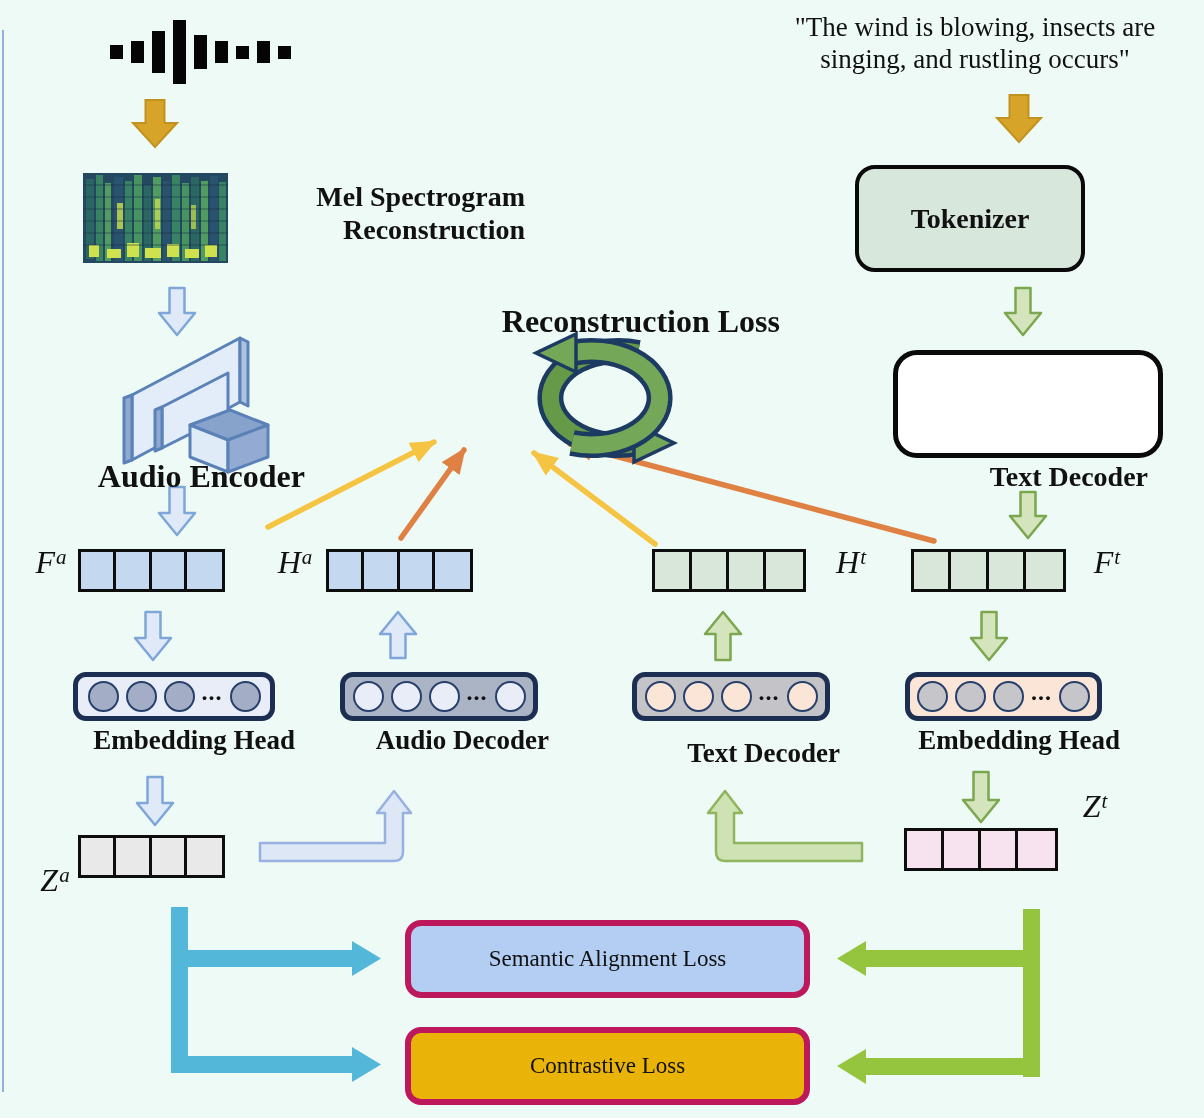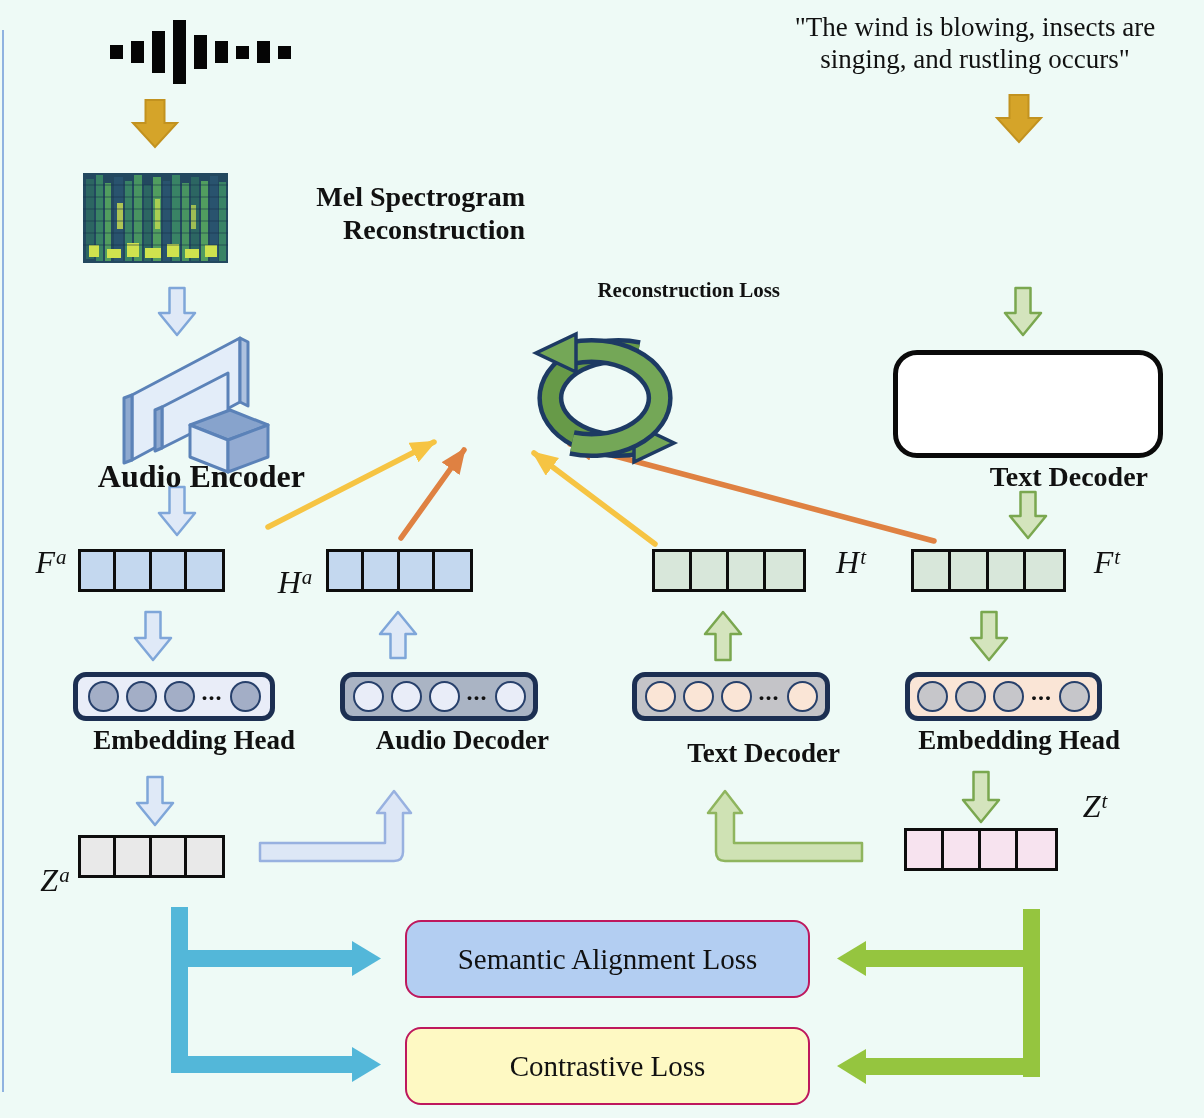--- a/index.html
+++ b/index.html
@@ -20,21 +20,21 @@
   .vec-row .cell:last-child{border-right:none;}
   
   .head-box{position:absolute;display:flex;align-items:center;justify-content:center;
     gap:7px;border:5px solid #1c2f52;border-radius:13px;box-sizing:border-box;}
   .head-box .circ{width:31px;height:31px;border-radius:50%;border:2.5px solid #27406b;box-sizing:border-box;}
   .head-box .dots{font-weight:900;font-size:24px;letter-spacing:1px;line-height:10px;margin-top:-10px;}
   
   .big-box{position:absolute;display:flex;align-items:center;justify-content:center;
     box-sizing:border-box;border:4.5px solid #0a0a0a;font-size:28px;font-weight:bold;}
   .loss-box{position:absolute;display:flex;align-items:center;justify-content:center;
-    box-sizing:border-box;border:2px solid #be185d;border-radius:16px;font-size:29px;}
+    box-sizing:border-box;border:6px solid #be185d;border-radius:16px;font-size:23px;}
   .edge-line{position:absolute;left:2px;top:30px;width:2px;height:1062px;background:#8fb2e0;}
   svg{display:block;}
   #overlay{position:absolute;left:0;top:0;z-index:1;}
   .z2{z-index:2;}
   .waveform{position:absolute;display:flex;align-items:center;gap:8px;}
   .waveform i{display:block;width:13px;background:#050505;}
 </style>
 </head>
 <body>
 
@@ -200,37 +200,40 @@
     <div>Reconstruction</div>
   </div>
 
   <div class="lbl bold z2" style="left:85px;top:458px;width:220px;font-size:32px;">Audio Encoder</div>
 
   <div class="lbl z2" style="left:770px;top:12px;width:410px;font-size:27px;">
     <div>"The wind is blowing, insects are</div>
     <div>singing, and rustling occurs"</div>
   </div>
 
+  <div class="big-box z2" style="left:855px;top:165px;width:230px;height:107px;border-radius:20px;background:#d7e7dc;">
+    <span>Tokenizer</span>
+  </div>
 
   <div class="big-box z2" style="left:893px;top:350px;width:270px;height:108px;border-radius:24px;background:#ffffff;border-width:5px;"></div>
 
   <div class="lbl bold z2" style="left:908px;top:460px;width:240px;font-size:28px;">Text Decoder</div>
 
-  <div class="lbl bold z2" style="left:440px;top:278px;width:340px;font-size:21px;">Reconstruction Loss</div>
+  <div class="lbl bold z2" style="left:440px;top:303px;width:340px;font-size:32px;">Reconstruction Loss</div>
 
   <div class="lbl math z2" style="left:24px;top:544px;width:54px;">
     <span>F</span><sup>a</sup></div>
   <div class="vec-row z2" style="left:78px;top:549px;width:147px;height:43px;background:#c4d8ef;">
     <div class="cell"></div>
       <div class="cell"></div>
       <div class="cell"></div>
       <div class="cell"></div>
   </div>
 
-  <div class="lbl math z2" style="left:266px;top:544px;width:58px;margin-top:20px;">
+  <div class="lbl math z2" style="left:266px;top:544px;width:58px;">
     <span>H</span><sup>a</sup></div>
   <div class="vec-row z2" style="left:326px;top:549px;width:147px;height:43px;background:#c4d8ef;">
     <div class="cell"></div>
       <div class="cell"></div>
       <div class="cell"></div>
       <div class="cell"></div>
   </div>
 
   <div class="vec-row z2" style="left:652px;top:549px;width:154px;height:43px;background:#d8e7da;">
     <div class="cell"></div>
@@ -300,17 +303,17 @@
       <div class="cell"></div>
       <div class="cell"></div>
       <div class="cell"></div>
   </div>
   <div class="lbl math z2" style="left:1068px;top:788px;width:54px;">
     <span>Z</span><sup>t</sup></div>
 
   <div class="loss-box z2" style="left:405px;top:920px;width:405px;height:78px;background:#b3cef2;">
     <span>Semantic Alignment Loss</span>
   </div>
-  <div class="loss-box z2" style="left:405px;top:1027px;width:405px;height:78px;background:#fef9c3;">
+  <div class="loss-box z2" style="left:405px;top:1027px;width:405px;height:78px;background:#eab308;">
     <span>Contrastive Loss</span>
   </div>
 
 </div>
 
 </body></html>

